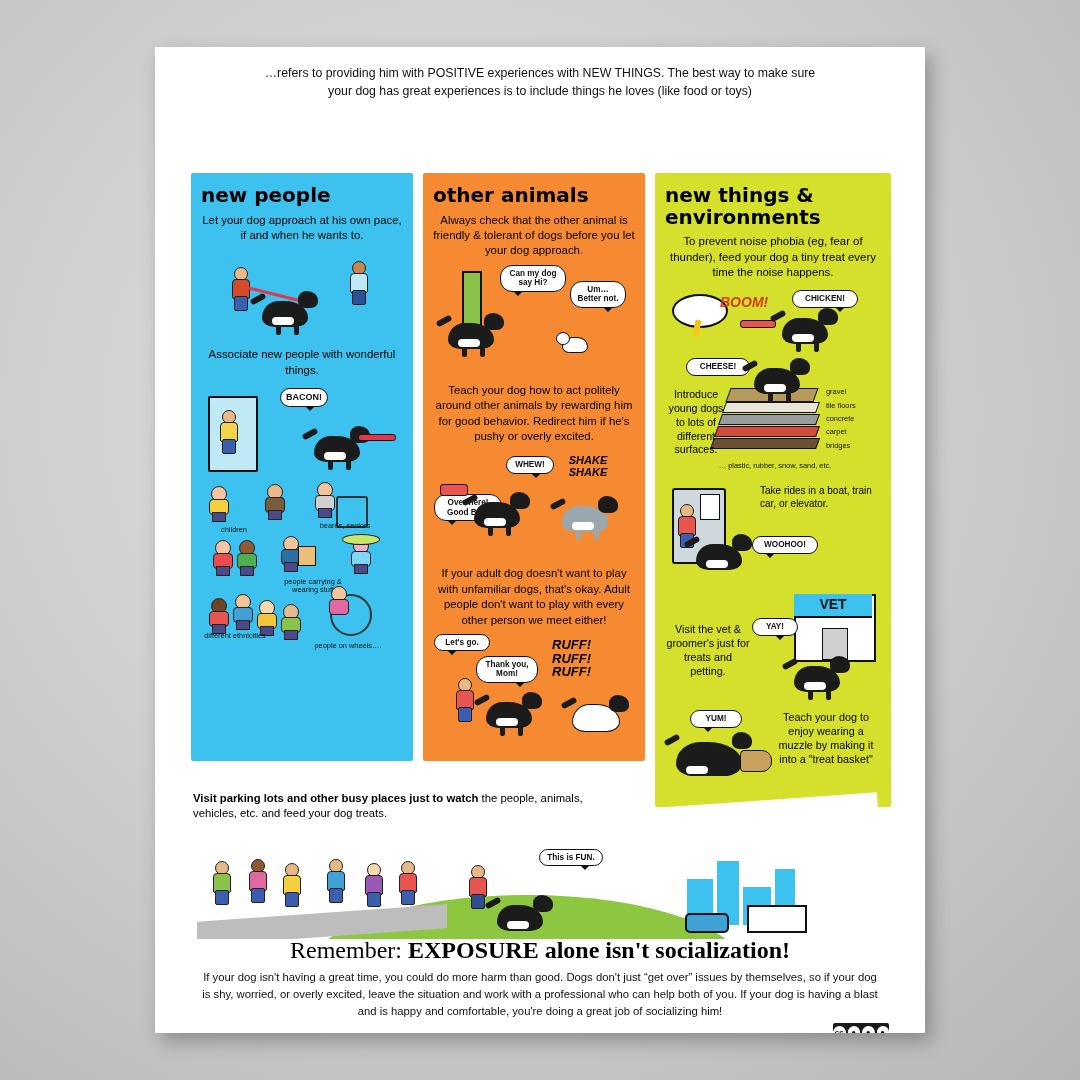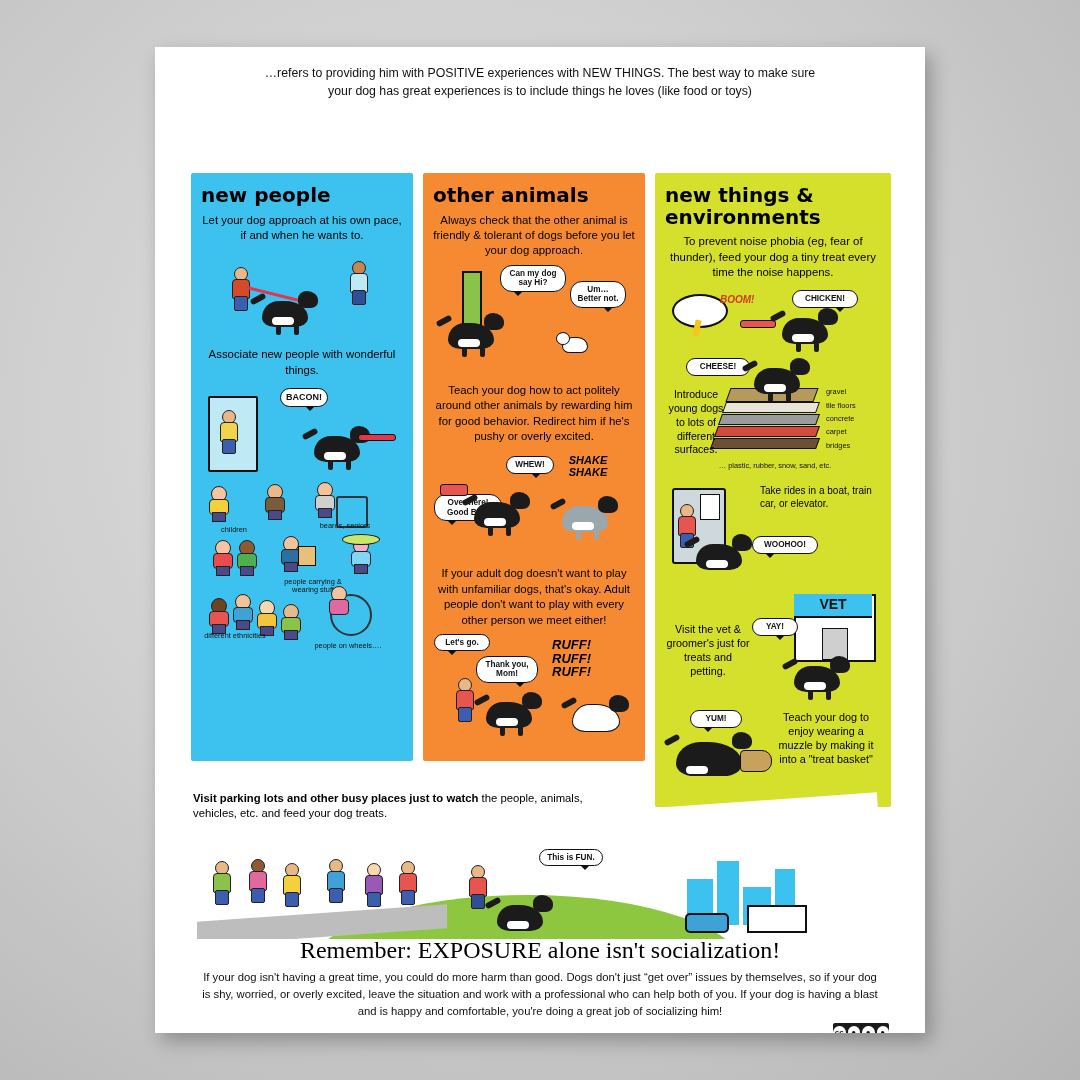--- a/index.html
+++ b/index.html
@@ -241,21 +241,21 @@
 
   
   .remember {
     position: absolute;
     left: 0; top: 872px; width: 726px;
     text-align: center;
     font-size: 24px;
     font-family: "Liberation Serif", serif;
     color: #000;
   }
-  .remember b { font-weight: normal; }
+  .remember b { font-weight: bold; }
   .closing {
     position: absolute;
     left: 22px; top: 904px; width: 682px;
     text-align: center;
     font-size: 11.3px;
     line-height: 1.5;
     color: #111;
   }
   .credits {
     position: absolute;
@@ -466,21 +466,21 @@
           </div>
         </div>
       </div>
 
       <div class="col col-things">
         <h2>new things &amp; environments</h2>
         <p>To prevent noise phobia (eg, fear of thunder), feed your dog a tiny treat every time the noise happens.</p>
 
         <div class="art" style="width:214px;height:66px;">
           <div style="position:absolute;left:6px;top:8px;width:52px;height:30px;background:#fff;border:2px solid #111;border-radius:50%;"></div>
-          <div style="position:absolute;left:54px;top:8px;font-size:10px;font-weight:bold;font-style:italic;color:#d43b1e;">BOOM!</div>
+          <div style="position:absolute;left:54px;top:8px;font-size:14px;font-weight:bold;font-style:italic;color:#d43b1e;">BOOM!</div>
           <div style="position:absolute;left:28px;top:34px;width:6px;height:16px;background:#f5c518;transform:rotate(12deg);"></div>
           <div class="bubble nub-r" style="left:126px;top:4px;width:54px;">CHICKEN!</div>
           <div style="position:absolute;left:74px;top:34px;width:34px;height:6px;background:#e8554e;border:1.5px solid #111;border-radius:3px;"></div>
           <div class="dog" style="left:116px;top:32px;">
             <div class="belly"></div>
             <div class="leg" style="left:14px;"></div>
             <div class="leg" style="left:32px;"></div>
           </div>
         </div>
 

